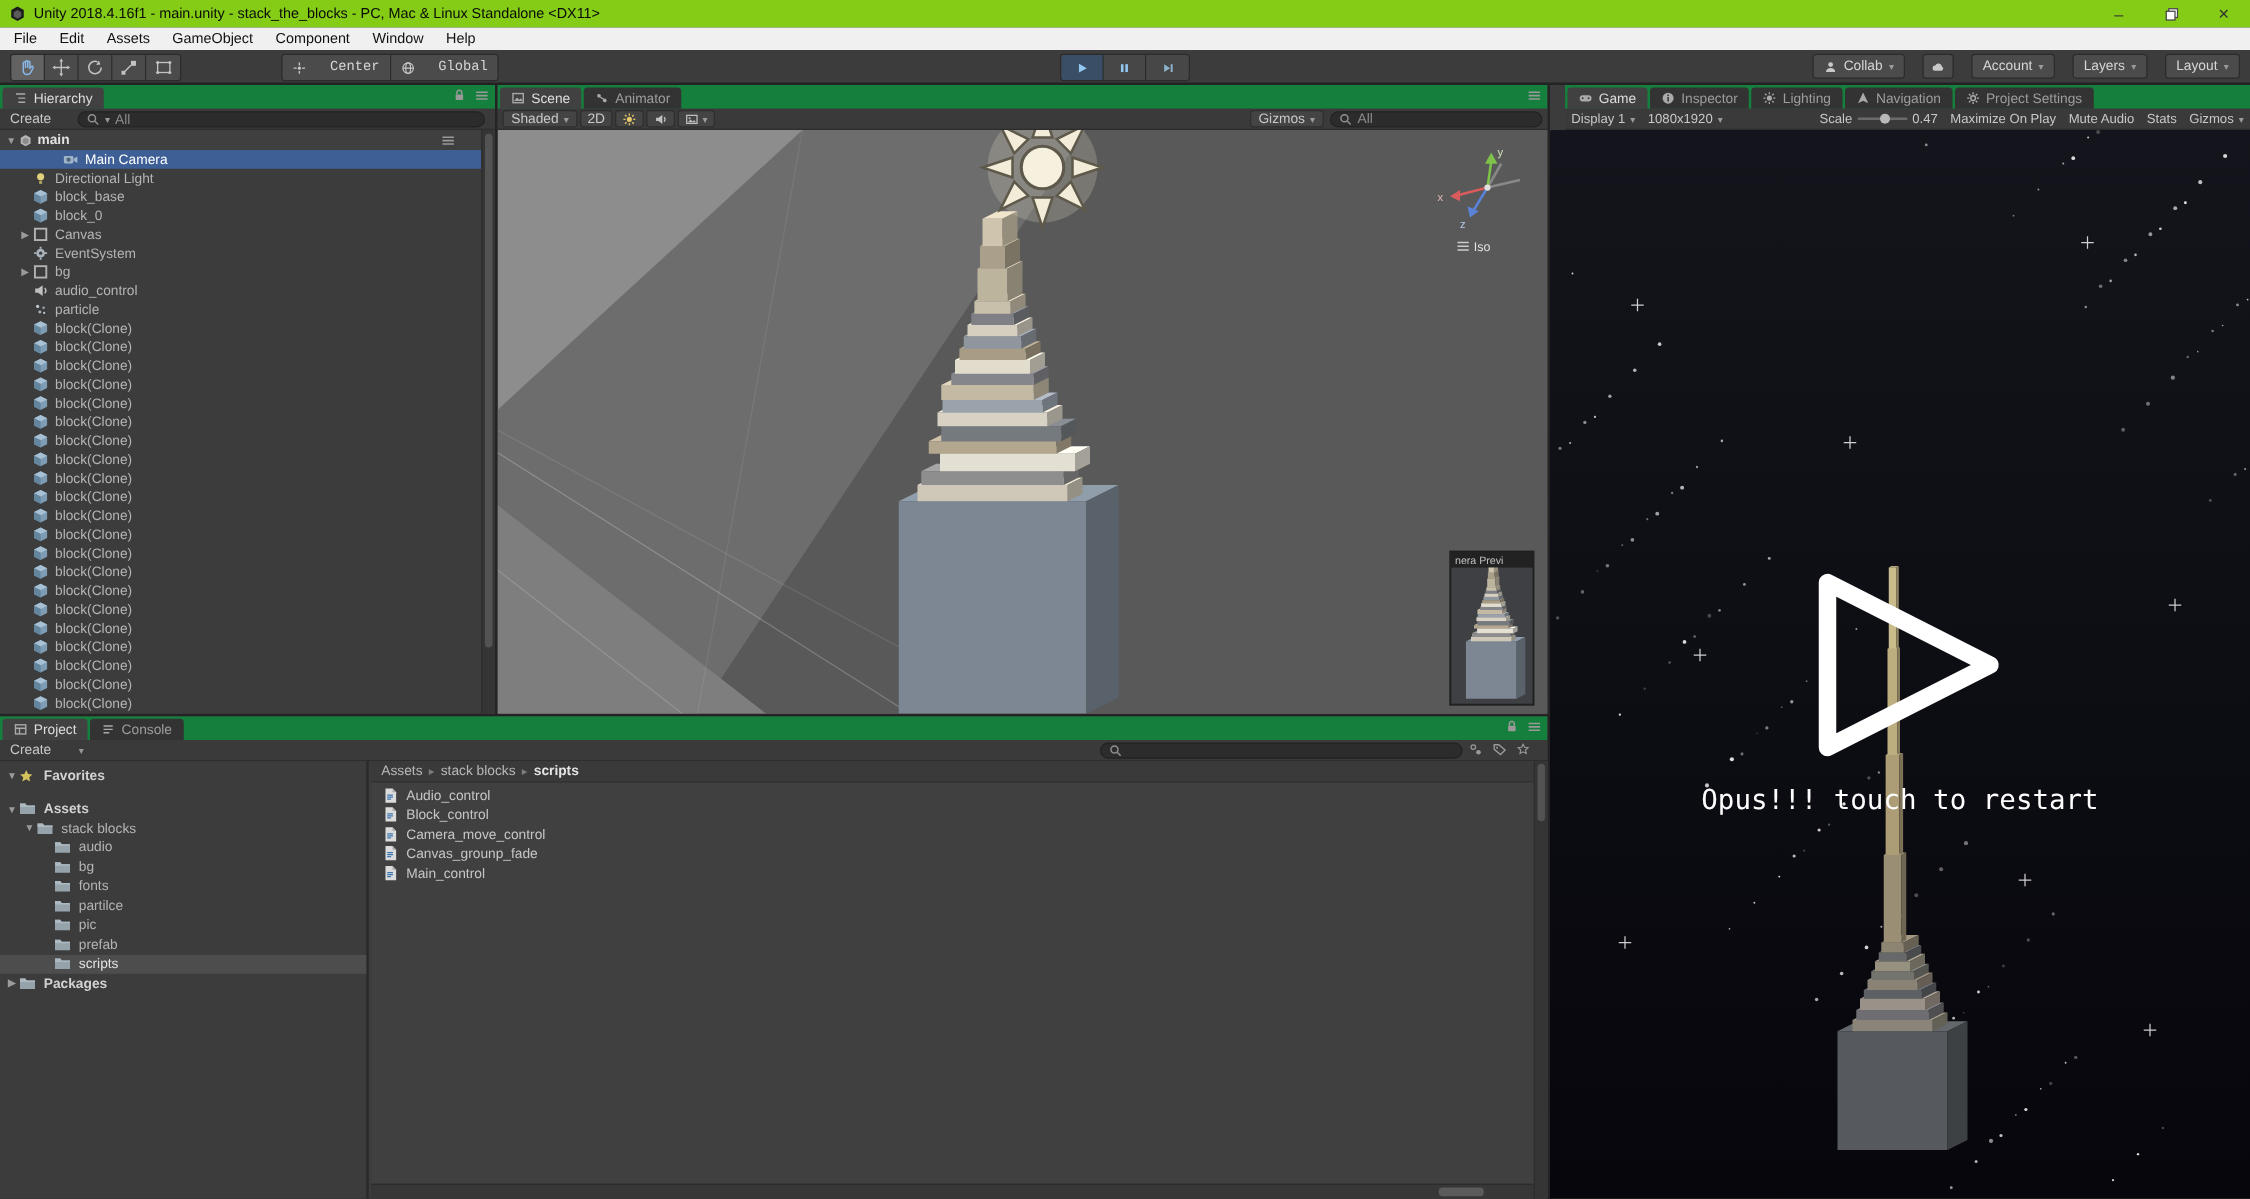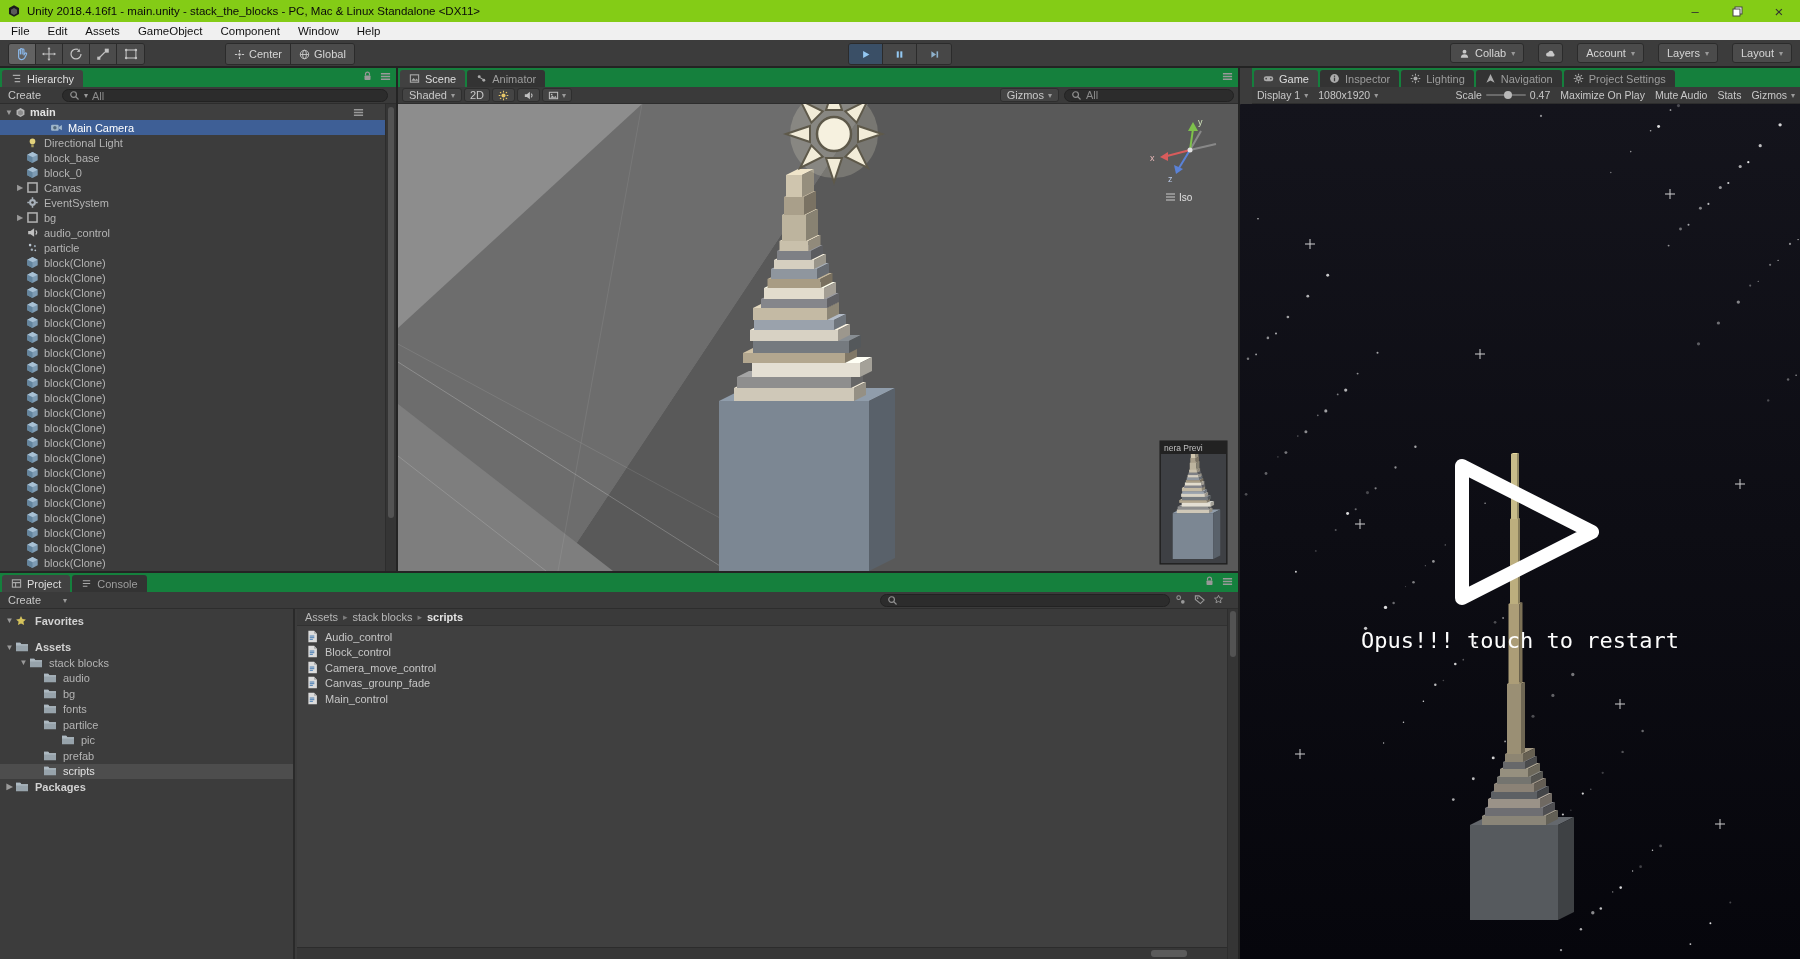--- a/index.html
+++ b/index.html
@@ -22,22 +22,22 @@
 
   
   #toolbar{position:absolute;left:0;top:40px;width:1800px;height:28px;background:#3c3c3c;
     border-bottom:2px solid #232323;}
   .tool-group{position:absolute;top:3px;display:flex;border:1px solid #2b2b2b;border-radius:3px;overflow:hidden;}
   .tool-btn{width:27px;height:20px;background:#4b4b4b;display:flex;align-items:center;justify-content:center;
     border-right:1px solid #2b2b2b;}
   .tool-btn:last-child{border-right:none;}
   .tool-btn.selected{background:#626262;}
   .tool-btn svg{width:16px;height:16px;}
-  .seg-btn{height:20px;background:#4b4b4b;display:flex;align-items:center;gap:4px;padding:0 8px;
-    color:#d6d6d6;border-right:1px solid #2b2b2b;}
+  .seg-btn{height:20px;background:#4b4b4b;display:flex;align-items:center;gap:19px;padding:0 8px;
+    color:#d6d6d6;border-right:1px solid #2b2b2b;font-family:Liberation Mono, monospace;}
   .seg-btn:last-child{border-right:none;justify-content:space-between;}
   .seg-btn svg{width:11px;height:11px;}
   #play-group{left:50%;transform:translateX(-50%);}
   .play-btn{width:34px;height:20px;background:#474747;display:flex;align-items:center;justify-content:center;
     border-right:1px solid #2b2b2b;}
   .play-btn:last-child{border-right:none;}
   .play-btn.active{background:#3a4f66;}
   .play-btn svg{width:13px;height:13px;}
   #toolbar-right{position:absolute;right:8px;top:3px;display:flex;gap:14px;align-items:center;}
   .dd-btn{height:20px;background:#4b4b4b;border:1px solid #2b2b2b;border-radius:3px;color:#d6d6d6;
@@ -1311,21 +1311,21 @@
         <div class="p-row" style="padding-left: 32px;">
           <span class="p-arrow"></span>
           <span class="p-icon">
             <svg viewBox="0 0 14 11">
               <path d="M1 1.8h4.2l1.2 1.5H13v6.9H1z" fill="#97a3ab"></path>
               <path d="M1 1.8h4.2l1.2 1.5H13v1.2H1z" fill="#adb9c1"></path>
             </svg>
           </span>
           <span>partilce</span>
         </div>
-        <div class="p-row" style="padding-left: 32px; margin-left: 18px;">
+        <div class="p-row" style="padding-left: 32px;">
           <span class="p-arrow"></span>
           <span class="p-icon">
             <svg viewBox="0 0 14 11">
               <path d="M1 1.8h4.2l1.2 1.5H13v6.9H1z" fill="#97a3ab"></path>
               <path d="M1 1.8h4.2l1.2 1.5H13v1.2H1z" fill="#adb9c1"></path>
             </svg>
           </span>
           <span>pic</span>
         </div>
         <div class="p-row" style="padding-left: 32px;">

